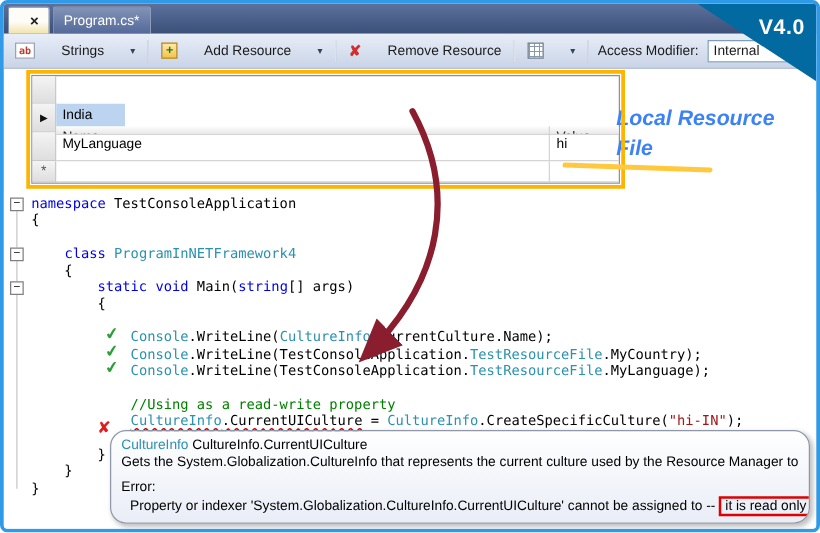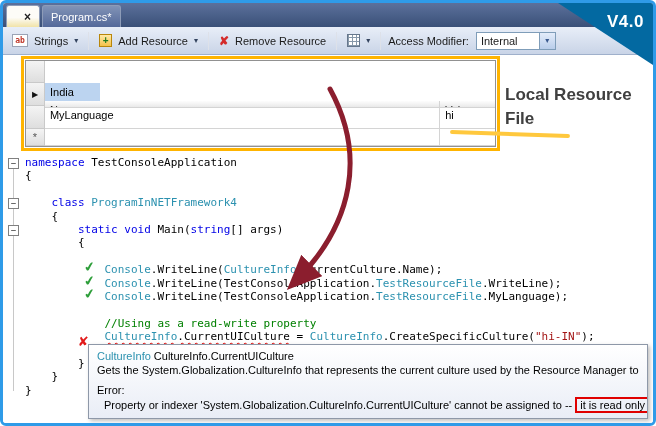--- a/index.html
+++ b/index.html
@@ -7,21 +7,21 @@
   .frame{position:relative;width:656px;height:426px;border:3px solid #2F9BE8;border-radius:6px;overflow:hidden;background:#FFF;font-family:"Liberation Sans",sans-serif;}
 
   
   .tabbar{position:absolute;left:0;top:0;width:650px;height:24px;background:linear-gradient(180deg,#5C719C,#3A5078);display:flex;align-items:flex-end;padding-left:3px;gap:2px;}
   .tab{height:22px;display:inline-flex;align-items:center;padding:0 8px;font-size:11px;border-radius:3px 3px 0 0;border:1px solid #8D9CB8;border-bottom:none;color:#FFF;background:linear-gradient(180deg,#8193B6,#54699A);cursor:default;}
   .tab.active{color:#000;background:linear-gradient(180deg,#FDFCF7 55%,#F1E3A8);}
   .tab-close{margin-left:9px;font-weight:bold;font-size:12px;color:#222;line-height:10px;}
 
   
   .toolbar{position:absolute;left:0;top:24px;width:650px;height:28px;background:linear-gradient(180deg,#E8EEF8,#C9D4E7);border-bottom:1px solid #9FB0CB;display:flex;align-items:center;padding:0 6px;gap:5px;font-size:11px;color:#1A1A1A;}
-  .tb-btn{display:inline-flex;align-items:center;gap:6px;padding:2px 3px;border-radius:2px;}
+  .tb-btn{display:inline-flex;align-items:center;gap:21px;padding:2px 3px;border-radius:2px;}
   .caret{font-size:8px;color:#33435E;}
   .sep{width:1px;height:18px;background:#98A5BE;border-right:1px solid #FFFFFFAA;margin:0 2px;}
   .icon-strings{width:16px;height:13px;border:1px solid #9AA3B5;background:#FFF;display:inline-flex;align-items:center;justify-content:center;font:bold 8px "DejaVu Sans Mono",monospace;color:#C0392B;}
   .icon-add{width:13px;height:13px;background:linear-gradient(#FFE9A8,#F5C24A);border:1px solid #B8860B;display:inline-flex;align-items:center;justify-content:center;}
   .icon-add i{font:bold 10px/10px "Liberation Sans",sans-serif;color:#1F7A1F;font-style:normal;}
   .icon-remove{color:#D42B2B;font-weight:bold;font-size:12px;line-height:12px;}
   .icon-grid{width:13px;height:13px;border:1px solid #66778C;background-color:#FFF;background-image:repeating-linear-gradient(0deg,#8899AA 0 1px,transparent 1px 4px),repeating-linear-gradient(90deg,#8899AA 0 1px,transparent 1px 4px);}
   .combo{width:80px;height:18px;border:1px solid #7F9DB9;background:#FFF;display:inline-flex;align-items:stretch;margin-left:2px;}
   .combo-val{flex:1;padding:2px 4px;font-size:11px;}
   .combo-btn{width:16px;background:linear-gradient(#E3ECFA,#B9CDEA);border-left:1px solid #7F9DB9;display:flex;align-items:center;justify-content:center;}
@@ -36,21 +36,21 @@
   .c-name{width:397px;border-right:1px solid #D4D4D4;border-bottom:1px solid #D4D4D4;padding:3px 5px;position:relative;overflow:hidden;white-space:nowrap;}
   .c-val{width:55px;border-bottom:1px solid #D4D4D4;padding:3px 5px;overflow:hidden;white-space:nowrap;}
   .ghead .c-name,.ghead .c-val{background:linear-gradient(#FDFDFD,#E9E9E9);color:#222;margin-top:40px;}
   .sort{position:absolute;right:8px;top:7px;font-size:7px;color:#777;}
   .sel .c-name,.sel .c-val{background:#BCD4F0;}
   .newrow .c-rh{color:#555;font-size:11px;}
 
   
   .ybox{position:absolute;left:18px;top:53px;width:479px;height:95px;border:3px solid #FFB400;z-index:4;pointer-events:none;}
   .ystroke{position:absolute;left:447px;top:129px;width:120px;height:4px;background:#FFC83D;border-radius:2px;transform:rotate(2deg);z-index:4;}
-  .ann{position:absolute;left:502px;top:80px;font-weight:bold;font-size:17px;line-height:24px;color:#404040;z-index:3;}
+  .ann{position:absolute;left:490px;top:80px;font-weight:bold;font-size:17px;line-height:24px;color:#3b82f6;z-index:3;font-style:italic;}
 
   
   .code{position:absolute;left:0;top:150px;right:0;bottom:0;background:#FFF;padding:3px 0 0 22px;font-family:"DejaVu Sans Mono",monospace;font-size:11px;line-height:13.4px;color:#000;z-index:1;}
   .fold-line{position:absolute;left:10px;top:10px;width:1px;height:228px;background:#C8C8C8;}
   .codeline{position:relative;height:13.4px;white-space:pre;}
   .tok-k{color:#0000E6;}
   .tok-t{color:#2B91AF;}
   .tok-c{color:#008000;}
   .tok-s{color:#A31515;}
   .tok-p{color:#000;}
@@ -61,21 +61,21 @@
   .mark-cross{left:54px;top:5px;font-size:15px;color:#E21B1B;}
 
   
   .arrow{position:absolute;left:0;top:0;z-index:6;pointer-events:none;}
 
   
   .vbadge{position:absolute;right:0;top:0;width:95px;height:62px;background:#0369a1;clip-path:polygon(0 0,100% 0,100% 100%);z-index:10;}
   .vbadge span{position:absolute;right:9px;top:9px;color:#FFF;font-weight:bold;font-size:17px;letter-spacing:.5px;}
 
   
-  .tip{position:absolute;left:85px;top:341px;width:560px;height:75px;background:linear-gradient(#FFFFFF,#E9EDF6);border:1px solid #8E98A8;border-radius:0;box-shadow:2px 2px 4px rgba(0,0,0,.25);padding:5px 8px;font-size:11px;color:#000;z-index:8;overflow:hidden;}
+  .tip{position:absolute;left:85px;top:341px;width:560px;height:75px;background:linear-gradient(#FFFFFF,#E9EDF6);border:1px solid #8E98A8;border-radius:13px;box-shadow:2px 2px 4px rgba(0,0,0,.25);padding:5px 8px;font-size:11px;color:#000;z-index:8;overflow:hidden;}
   .tip-sig{white-space:nowrap;height:14px;}
   .tip-desc{white-space:nowrap;height:14px;overflow:hidden;}
   .tip-errlabel{margin-top:6px;height:13px;}
   .tip-err{white-space:nowrap;padding-left:7px;}
   .redbox{display:inline-block;border:2px solid #E00000;padding:0 3px;margin-left:3px;line-height:12px;}
 </style>
 </head>
 <body>
 
 <div class="frame">
@@ -165,21 +165,21 @@
     <div>
         <div class="codeline"><span class="fold">−</span><span class="tok-k">namespace</span><span class="tok-p"> TestConsoleApplication</span></div>
         <div class="codeline"><span class="tok-p">{</span></div>
         <div class="codeline"></div>
         <div class="codeline"><span class="fold">−</span><span class="tok-p">    </span><span class="tok-k">class</span><span class="tok-t"> ProgramInNETFramework4</span></div>
         <div class="codeline"><span class="tok-p">    {</span></div>
         <div class="codeline"><span class="fold">−</span><span class="tok-p">        </span><span class="tok-k">static</span><span class="tok-p"> </span><span class="tok-k">void</span><span class="tok-p"> Main(</span><span class="tok-k">string</span><span class="tok-p">[] args)</span></div>
         <div class="codeline"><span class="tok-p">        {</span></div>
         <div class="codeline"><span class="tok-p">            </span></div>
         <div class="codeline"><span class="mark mark-check">✔</span><span class="tok-p">            </span><span class="tok-t">Console</span><span class="tok-p">.WriteLine(</span><span class="tok-t">CultureInfo</span><span class="tok-p">.CurrentCulture.Name);</span></div>
-        <div class="codeline"><span class="mark mark-check">✔</span><span class="tok-p">            </span><span class="tok-t">Console</span><span class="tok-p">.WriteLine(TestConsoleApplication.</span><span class="tok-t">TestResourceFile</span><span class="tok-p">.WriteLine);</span></div>
+        <div class="codeline"><span class="mark mark-check">✔</span><span class="tok-p">            </span><span class="tok-t">Console</span><span class="tok-p">.WriteLine(TestConsoleApplication.</span><span class="tok-t">TestResourceFile</span><span class="tok-p">.MyCountry);</span></div>
         <div class="codeline"><span class="mark mark-check">✔</span><span class="tok-p">            </span><span class="tok-t">Console</span><span class="tok-p">.WriteLine(TestConsoleApplication.</span><span class="tok-t">TestResourceFile</span><span class="tok-p">.MyLanguage);</span></div>
         <div class="codeline"></div>
         <div class="codeline"><span class="tok-p">            </span><span class="tok-c">//Using as a read-write property</span></div>
         <div class="codeline"><span class="mark mark-cross">✘</span><span class="tok-p">            </span><span class="tok-t err">CultureInfo</span><span class="tok-p err">.CurrentUICulture</span><span class="tok-p"> = </span><span class="tok-t">CultureInfo</span><span class="tok-p">.CreateSpecificCulture(</span><span class="tok-s">"hi-IN"</span><span class="tok-p">);</span></div>
         <div class="codeline"></div>
         <div class="codeline"><span class="tok-p">        }</span></div>
         <div class="codeline"><span class="tok-p">    }</span></div>
         <div class="codeline"><span class="tok-p">}</span></div>
       </div>
   </div>

